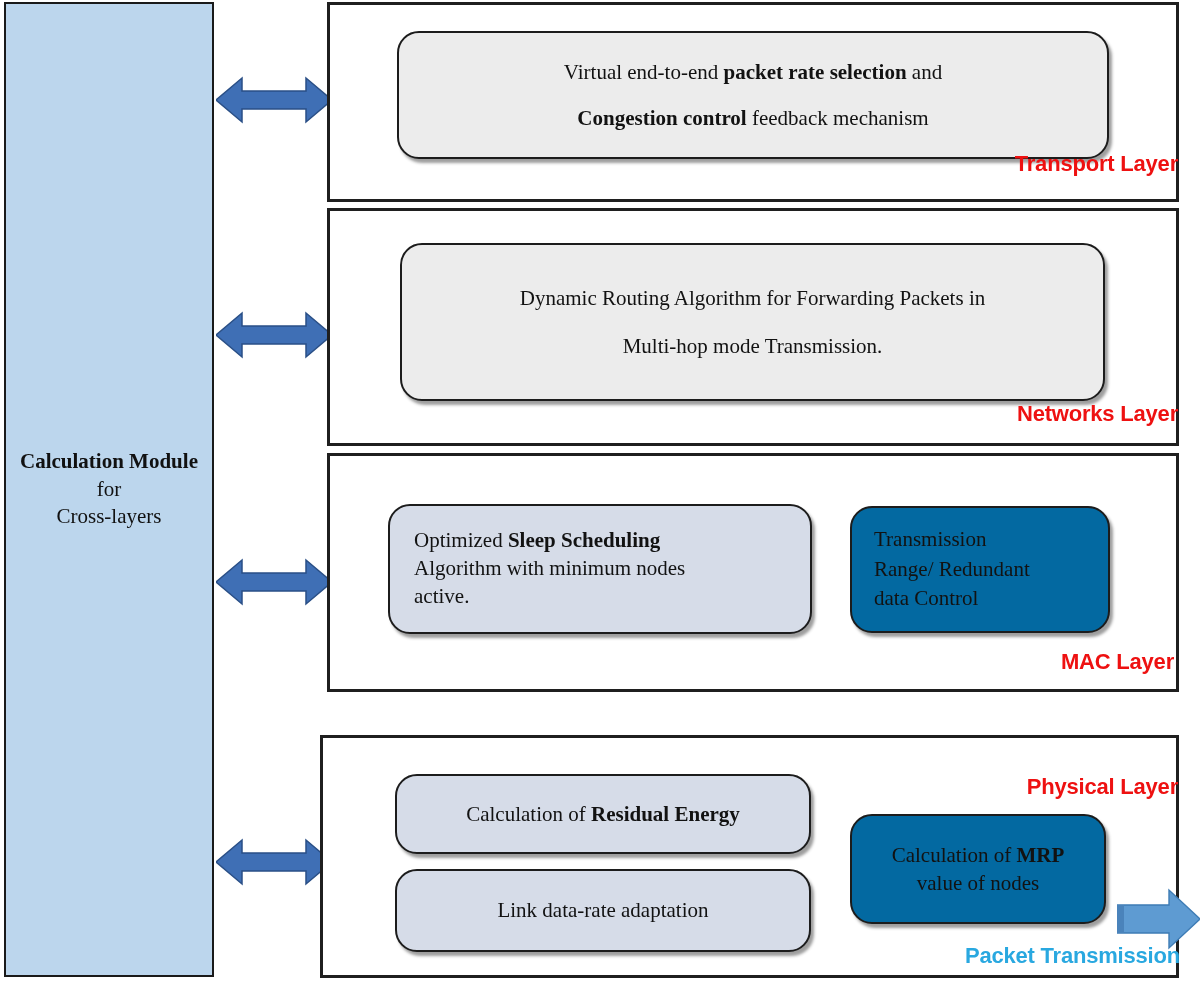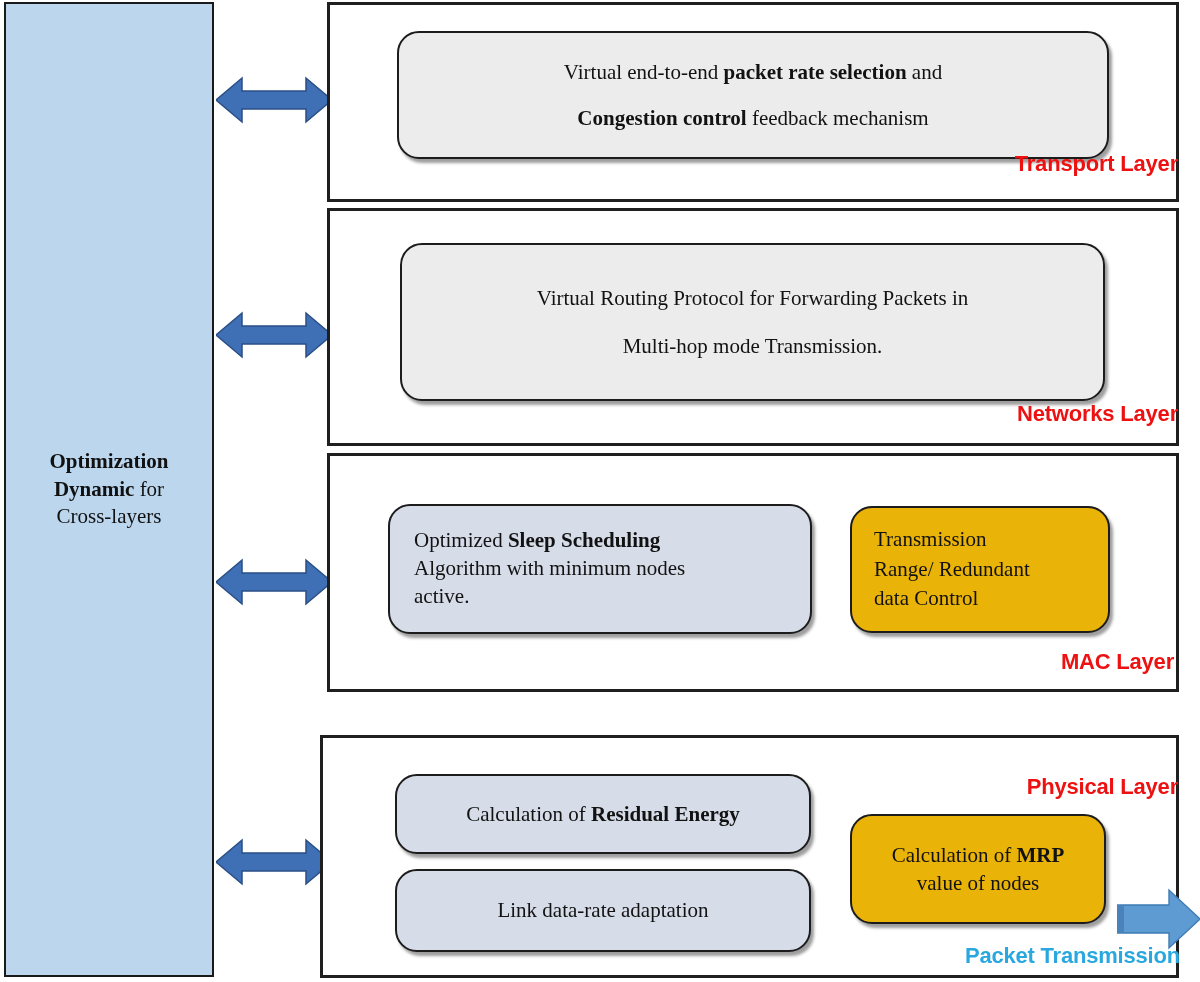--- a/index.html
+++ b/index.html
@@ -78,21 +78,21 @@
     border: 2px solid #1c1c1c;
     border-radius: 22px;
     box-shadow: 3px 4px 3px rgba(40,40,40,0.45);
     display: flex;
     flex-direction: column;
     justify-content: center;
     color: #121212;
   }
   .fill-gray   { background: #ececec; }
   .fill-bluegray { background: #d6dce8; }
-  .fill-cream  { background: #eab308; }
+  .fill-cream  { background: #0369a1; }
 
   .centered { align-items: center; text-align: center; }
   .leftish  { align-items: flex-start; text-align: left; }
 
   .inner-box .line { font-size: 21px; line-height: 1.25; }
   .inner-box b { font-weight: bold; }
 
   
   #box-transport {
     left: 67px; top: 26px; width: 712px; height: 128px;
@@ -155,21 +155,21 @@
     height: 62px;
   }
 </style>
 </head>
 <body>
 
 <div id="canvas">
 
   <div class="opt-module">
     <div class="opt-text">
-      <b>Optimization Dynamic</b><span> for</span><br>
+      <b>Calculation Module</b><span> for</span><br>
       <span>Cross-layers</span>
     </div>
   </div>
 
   <div class="dbl-arrow" id="arrow-transport">
     <svg viewBox="0 0 116 54" width="116" height="54" preserveAspectRatio="none">
       <polygon points="0,27 26,5 26,18 90,18 90,5 116,27 90,49 90,36 26,36 26,49" fill="#3f6fb5" stroke="#2a4f86" stroke-width="1.5"></polygon>
     </svg>
   </div>
   <div class="dbl-arrow" id="arrow-networks">
@@ -196,21 +196,21 @@
       <div class="line">
         <span></span><b>Congestion control</b><span> feedback mechanism</span>
       </div>
     </div>
     <div class="layer-label label-red" id="label-transport">Transport Layer</div>
   </div>
 
   <div class="layer-box" id="layer-networks">
     <div class="inner-box fill-gray centered" id="box-networks">
       <div class="line">
-        <span>Virtual Routing Protocol for Forwarding Packets in</span>
+        <span>Dynamic Routing Algorithm for Forwarding Packets in</span>
       </div>
       <div class="line">
         <span>Multi-hop mode Transmission.</span>
       </div>
     </div>
     <div class="layer-label label-red" id="label-networks">Networks Layer</div>
   </div>
 
   <div class="layer-box" id="layer-mac">
     <div class="inner-box fill-bluegray leftish" id="box-sleep">

